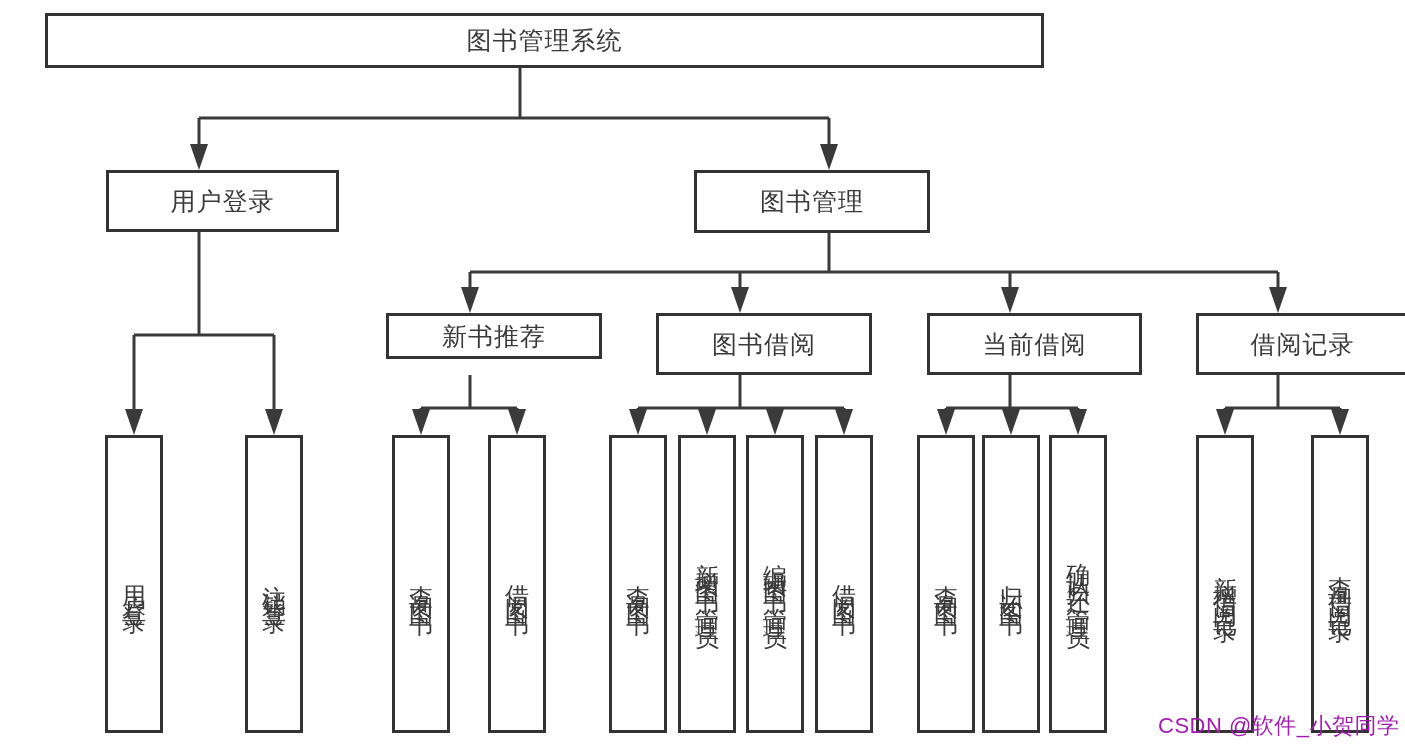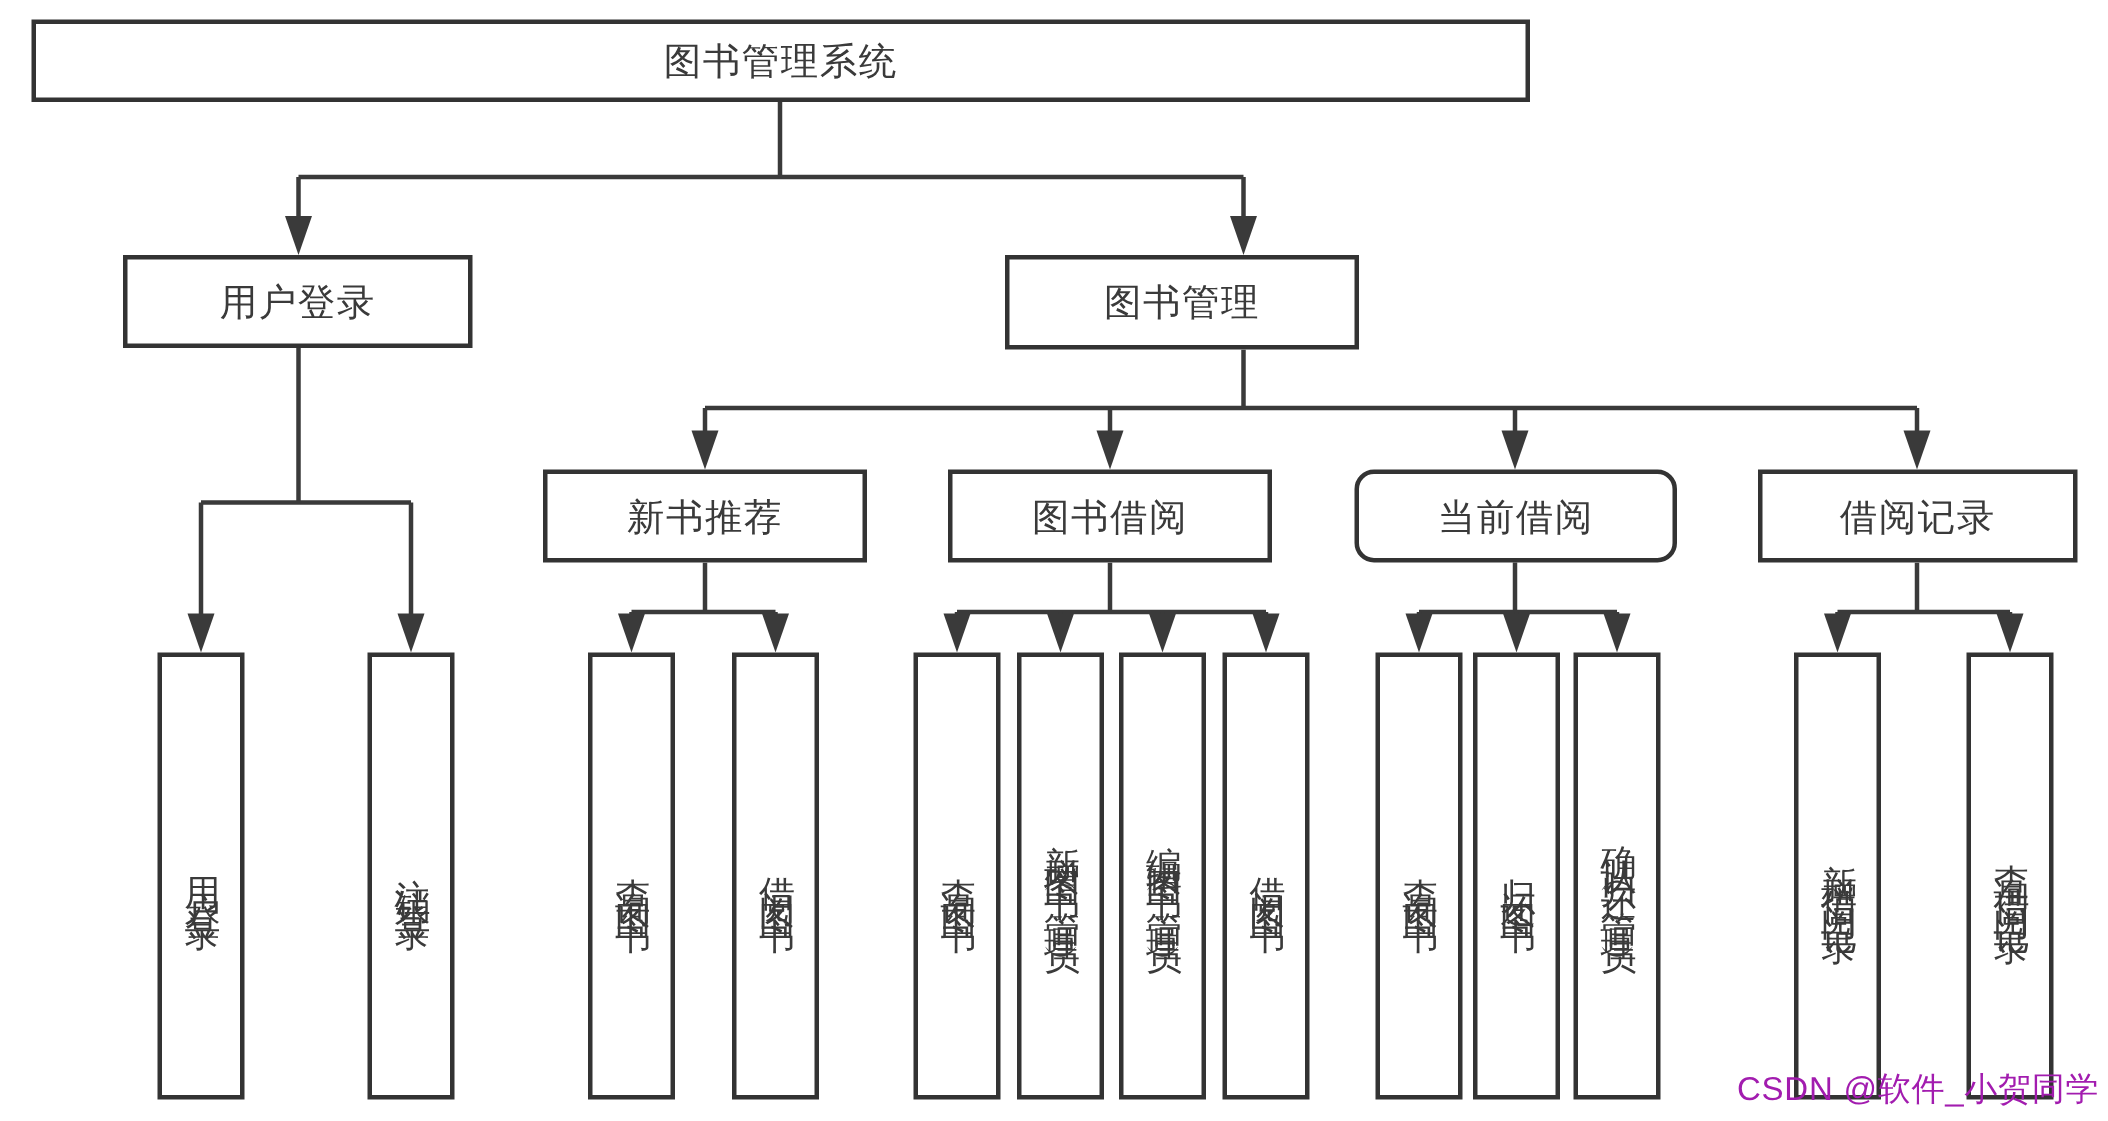--- a/index.html
+++ b/index.html
@@ -29,20 +29,21 @@
     color: #3a3a3a;
     display: flex;
     align-items: center;
     justify-content: center;
     text-align: center;
     white-space: nowrap;
   }
   .box.h {
     font-size: 25px;
     letter-spacing: 1px;
+    margin-left: 24px;
   }
   .box.v {
     writing-mode: vertical-rl;
     text-orientation: mixed;
     font-size: 24px;
     letter-spacing: 9px;
     line-height: 1;
     padding: 8px 0;
   }
   #watermark {
@@ -129,23 +130,23 @@
         <line x1="1340" y1="408" x2="1340" y2="423" stroke="#3a3a3a" stroke-width="3"></line>
         <polygon points="1331,409 1349,409 1340,435" fill="#3a3a3a"></polygon>
       </g>
     </svg>
 
   <div class="box h" style="left:21px;  top:13px;  width:999px; height:55px;">图书管理系统</div>
 
   <div class="box h" style="left:82px;  top:170px; width:233px; height:62px;">用户登录</div>
   <div class="box h" style="left:670px; top:170px; width:236px; height:63px;">图书管理</div>
 
-  <div class="box h" style="left:362px; top:313px; width:216px; height:62px;">新书推荐</div>
+  <div class="box h" style="left:362px; top:313px; width:216px; height:46px;">新书推荐</div>
   <div class="box h" style="left:632px; top:313px; width:216px; height:62px;">图书借阅</div>
-  <div class="box h" style="left:903px; top:313px; width:215px; height:62px;border-radius:13px;">当前借阅</div>
+  <div class="box h" style="left:903px; top:313px; width:215px; height:62px;">当前借阅</div>
   <div class="box h" style="left:1172px;top:313px; width:213px; height:62px;">借阅记录</div>
 
   <div class="box v" style="left:105px; top:435px; width:58px; height:298px;">用户登录</div>
   <div class="box v" style="left:245px; top:435px; width:58px; height:298px;">注销登录</div>
 
   <div class="box v" style="left:392px; top:435px; width:58px; height:298px;">查询图书</div>
   <div class="box v" style="left:488px; top:435px; width:58px; height:298px;">借阅图书</div>
 
   <div class="box v" style="left:609px; top:435px; width:58px; height:298px;">查询图书</div>
   <div class="box v" style="left:678px; top:435px; width:58px; height:298px;">新增图书（管理员）</div>

